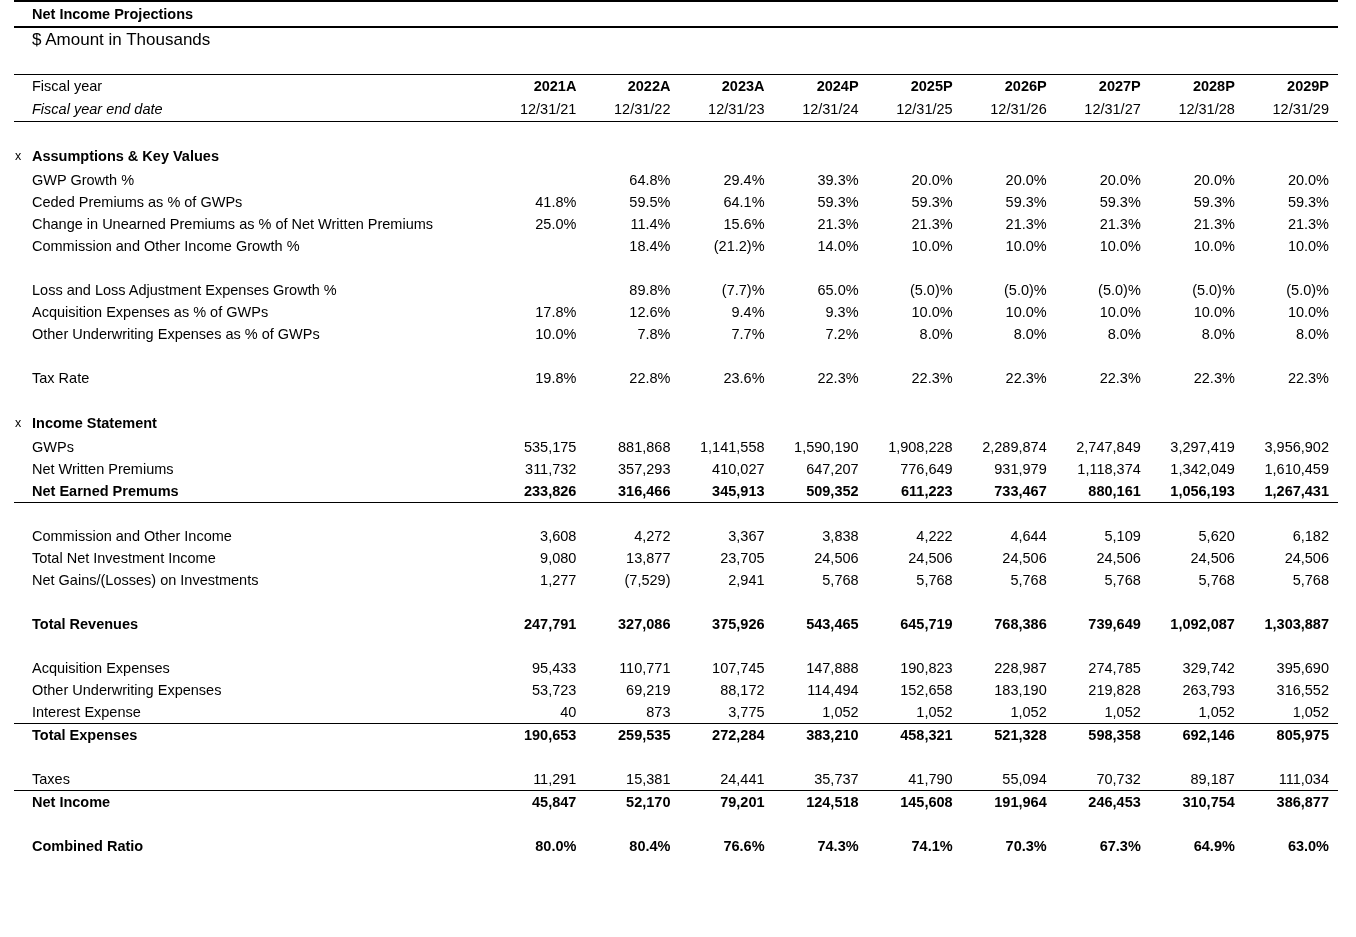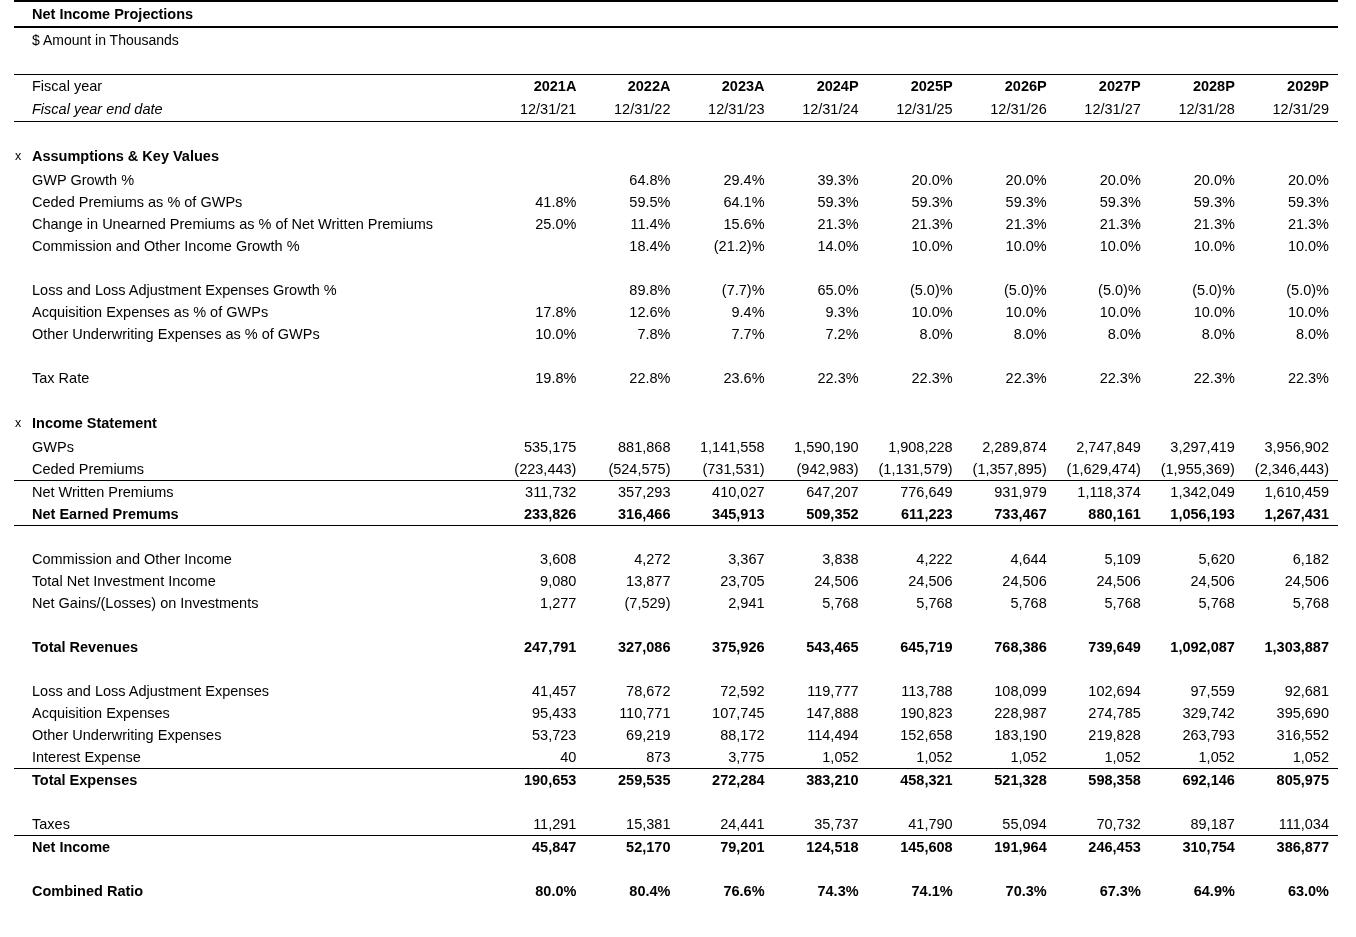--- a/index.html
+++ b/index.html
@@ -54,21 +54,21 @@
     padding-right: 9px;
     font-variant-numeric: tabular-nums;
   }
 
   
   .title-row td { height: 24px; line-height: 24px; }
   .title-text {
     font-weight: bold;
     font-size: 14.5px;
   }
-  .units-text { font-size: 14px; }
+  .units-text { font-size: 17px; }
 
   .rule-top    { border-top: 2.5px solid #000; }
   .rule-thin-b { border-bottom: 1.2px solid #000; }
   .rule-thin-t { border-top: 1.2px solid #000; }
 
   
   .hdr-year td { font-weight: bold; height: 23px; line-height: 23px; }
   .hdr-date td { height: 23px; line-height: 23px; }
   .hdr-year td.label, .hdr-date td.label { font-weight: normal; }
   .hdr-date td.label { font-style: italic; }
@@ -357,33 +357,20 @@
           <td class="num ">881,868</td>
           <td class="num ">1,141,558</td>
           <td class="num ">1,590,190</td>
           <td class="num ">1,908,228</td>
           <td class="num ">2,289,874</td>
           <td class="num ">2,747,849</td>
           <td class="num ">3,297,419</td>
           <td class="num ">3,956,902</td>
         </tr>
         <tr>
-          <td class="gutter rule-thin-b"></td>
-          <td class="label rule-thin-b">Ceded Premiums</td>
-          <td class="num rule-thin-b">(223,443)</td>
-          <td class="num rule-thin-b">(524,575)</td>
-          <td class="num rule-thin-b">(731,531)</td>
-          <td class="num rule-thin-b">(942,983)</td>
-          <td class="num rule-thin-b">(1,131,579)</td>
-          <td class="num rule-thin-b">(1,357,895)</td>
-          <td class="num rule-thin-b">(1,629,474)</td>
-          <td class="num rule-thin-b">(1,955,369)</td>
-          <td class="num rule-thin-b">(2,346,443)</td>
-        </tr>
-        <tr>
           <td class="gutter "></td>
           <td class="label ">Net Written Premiums</td>
           <td class="num ">311,732</td>
           <td class="num ">357,293</td>
           <td class="num ">410,027</td>
           <td class="num ">647,207</td>
           <td class="num ">776,649</td>
           <td class="num ">931,979</td>
           <td class="num ">1,118,374</td>
           <td class="num ">1,342,049</td>
@@ -488,33 +475,20 @@
           <td class="num"></td>
           <td class="num"></td>
           <td class="num"></td>
           <td class="num"></td>
           <td class="num"></td>
           <td class="num"></td>
           <td class="num"></td>
         </tr>
         <tr>
           <td class="gutter "></td>
-          <td class="label ">Loss and Loss Adjustment Expenses</td>
-          <td class="num ">41,457</td>
-          <td class="num ">78,672</td>
-          <td class="num ">72,592</td>
-          <td class="num ">119,777</td>
-          <td class="num ">113,788</td>
-          <td class="num ">108,099</td>
-          <td class="num ">102,694</td>
-          <td class="num ">97,559</td>
-          <td class="num ">92,681</td>
-        </tr>
-        <tr>
-          <td class="gutter "></td>
           <td class="label ">Acquisition Expenses</td>
           <td class="num ">95,433</td>
           <td class="num ">110,771</td>
           <td class="num ">107,745</td>
           <td class="num ">147,888</td>
           <td class="num ">190,823</td>
           <td class="num ">228,987</td>
           <td class="num ">274,785</td>
           <td class="num ">329,742</td>
           <td class="num ">395,690</td>

